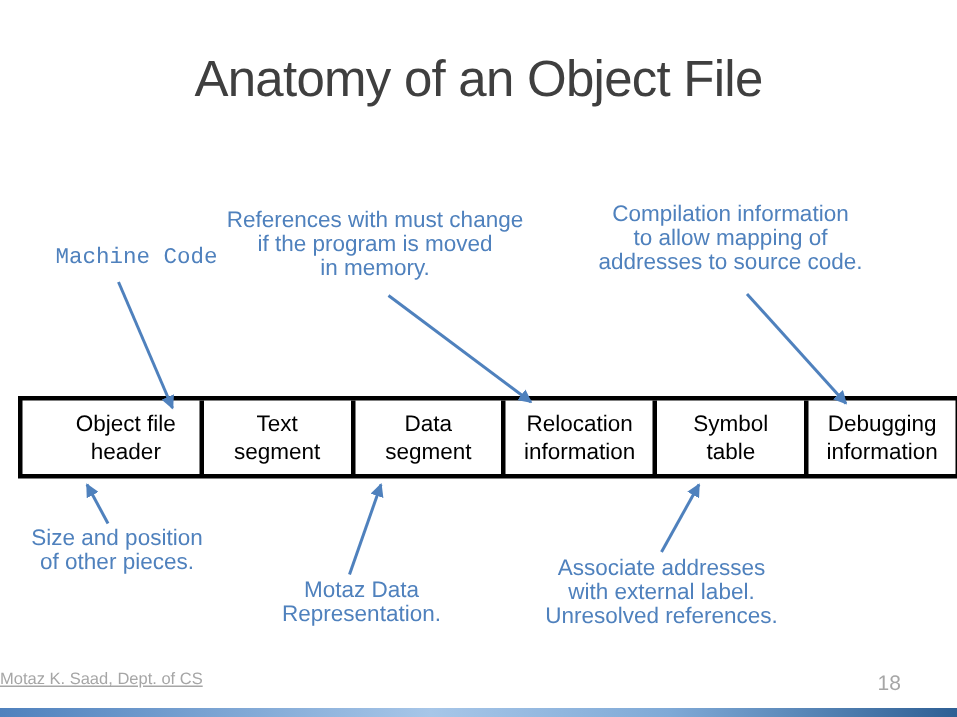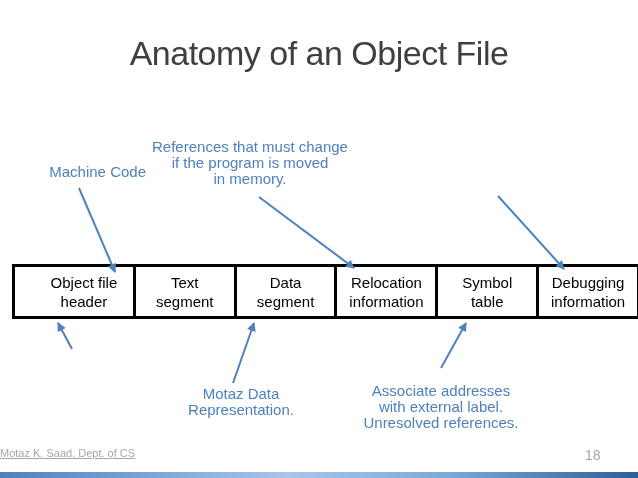--- a/index.html
+++ b/index.html
@@ -9,26 +9,26 @@
   }
   .title {
     position:absolute; top:34px; left:0; right:0;
     text-align:center; font-size:34px; font-weight:400;
     color:#3f3f3f; letter-spacing:-0.5px;
   }
   .annotation {
     position:absolute; color:#4f81bd; font-size:15px; line-height:16px;
     text-align:center; white-space:pre-line;
   }
-  .ann-machine-code { left:36px; top:164px; width:110px; text-align:right; }
+  .ann-machine-code { left:36px; top:164px; width:110px; text-align:center;font-family:Liberation Mono, monospace; }
   .ann-references   { left:128px; top:139px; width:244px; }
   .ann-compilation  { left:378px; top:135px; width:218px; }
   .ann-size-position{ left:6px;  top:351px; width:144px; }
   .ann-binary-data  { left:168px; top:386px; width:146px; }
-  .ann-associate    { left:346px; top:371px; width:190px;margin-top:12px; }
+  .ann-associate    { left:346px; top:371px; width:190px; }
 
   .boxes {
     position:absolute; left:12px; top:264px; width:602px; height:49px;
     display:flex; border:3px solid #000000; background:#ffffff;padding-left:20px;
   }
   .box {
     flex:1 1 0; display:flex; align-items:center; justify-content:center;
     text-align:center; font-size:15px; line-height:19px; color:#000000;
     white-space:pre-line; border-right:3px solid #000000;
   }
@@ -51,40 +51,45 @@
 </style>
 </head>
 <body>
 
 <div class="slide">
 
   <div class="title">Anatomy of an Object File</div>
 
   <div class="annotation ann-machine-code">Machine Code</div>
 
-  <div class="annotation ann-references">References that must change
+  <div class="annotation ann-references">References with must change
 if the program is moved
 in memory.</div>
 
+  <div class="annotation ann-compilation">Compilation information
+to allow mapping of
+addresses to source code.</div>
 
   <div class="boxes">
     <div class="box">Object file
 header</div>
     <div class="box">Text
 segment</div>
     <div class="box">Data
 segment</div>
     <div class="box">Relocation
 information</div>
     <div class="box">Symbol
 table</div>
     <div class="box">Debugging
 information</div>
   </div>
 
+  <div class="annotation ann-size-position">Size and position
+of other pieces.</div>
 
   <div class="annotation ann-binary-data">Motaz Data
 Representation.</div>
 
   <div class="annotation ann-associate">Associate addresses
 with external label.
 Unresolved references.</div>
 
   <svg class="arrows" viewBox="0 0 638 478" xmlns="http://www.w3.org/2000/svg">
     <defs>

